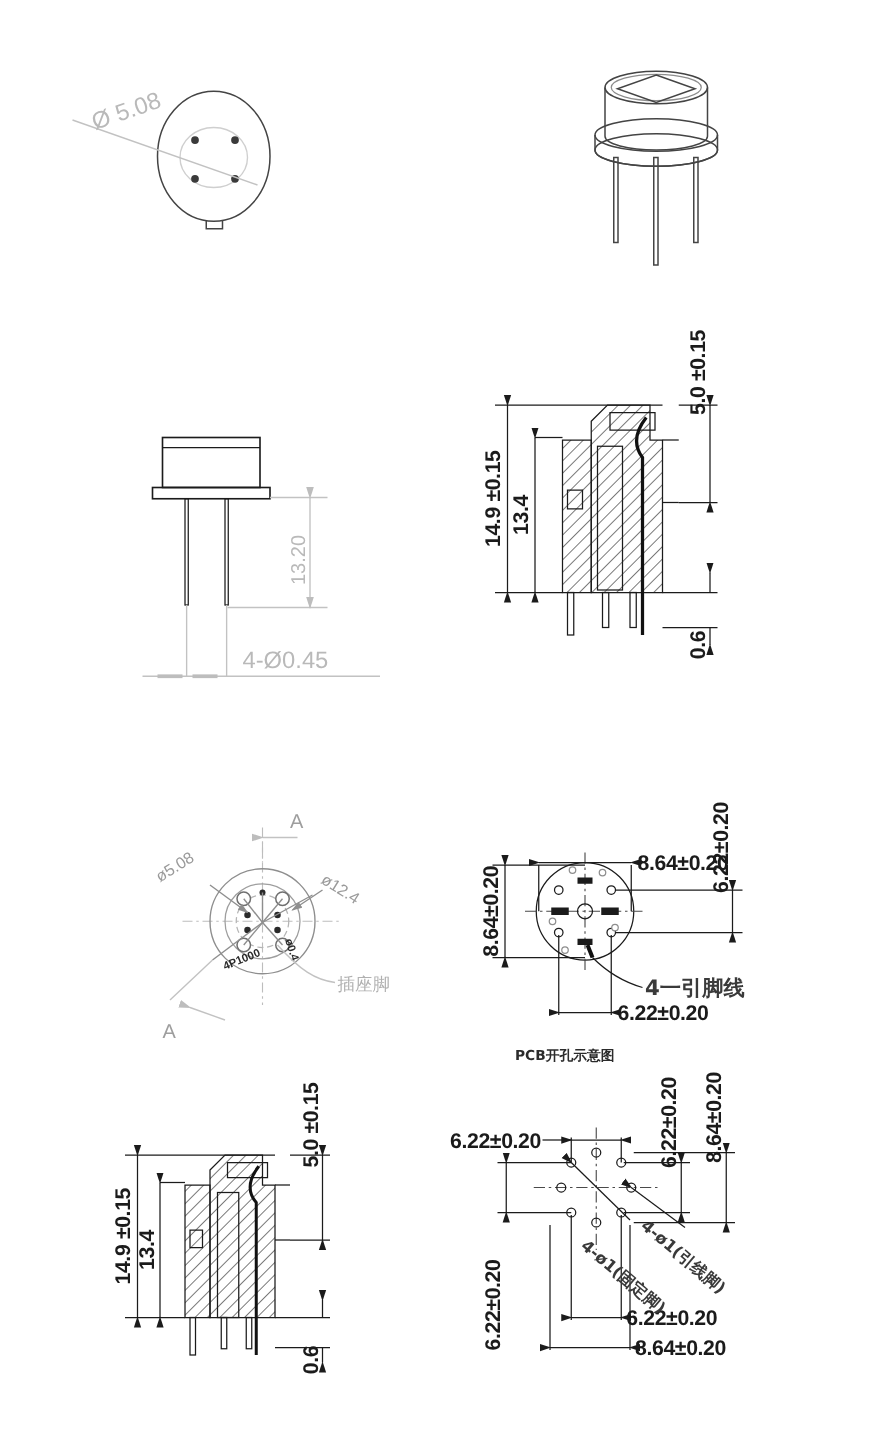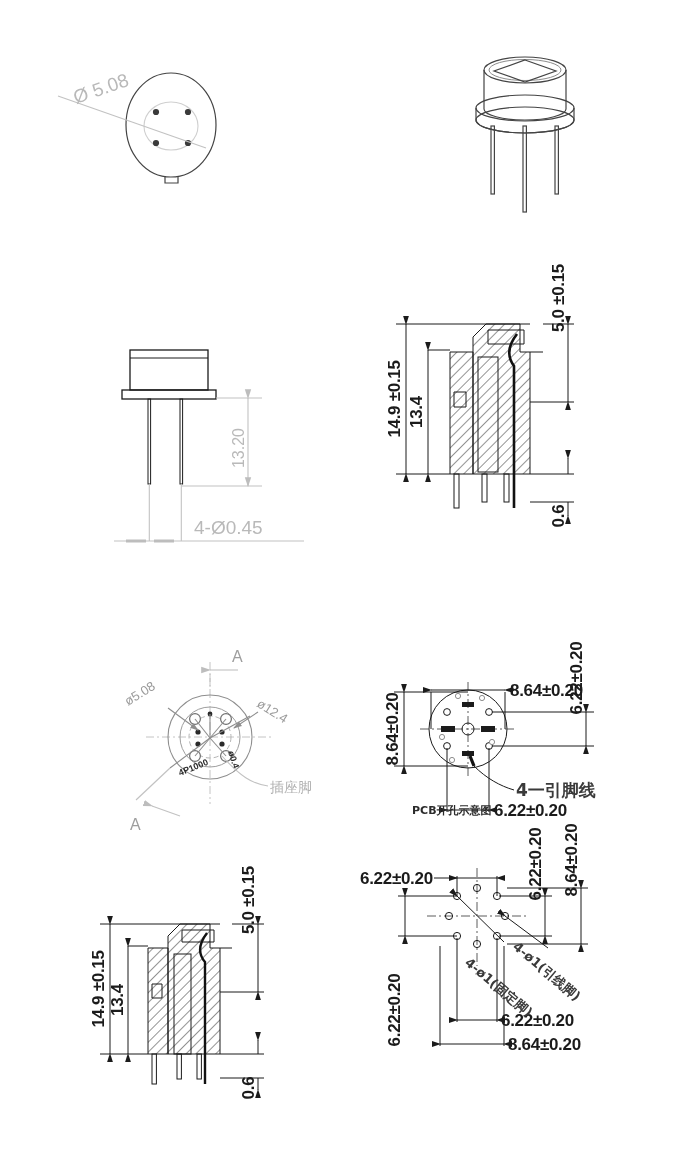--- a/index.html
+++ b/index.html
@@ -402,21 +402,21 @@
       <g>
         <line x1="134" y1="178" x2="178" y2="178" class="ln-thin"></line>
         <line x1="134" y1="202" x2="178" y2="202" class="ln-thin"></line>
         <line x1="172" y1="164" x2="172" y2="178" class="ln-thin" marker-start="url(#arrL)"></line>
         <line x1="172" y1="202" x2="172" y2="214" class="ln-thin" marker-end="url(#arrR)"></line>
         <text class="dim" x="168" y="212" transform="rotate(-90 168 212)" text-anchor="middle">0.6</text>
       </g>
     </svg>
   </div>
 
-  <div class="view" style="left:352px;top:798px;width:340px;height:270px;">
+  <div class="view" style="left:352px;top:832px;width:340px;height:270px;">
     <svg width="340" height="270" viewBox="0 0 340 270">
       <text class="ttl" x="60" y="16">PCB开孔示意图</text>
 
       <g>
         <line x1="75" y1="118" x2="175" y2="118" class="ln-center"></line>
         <line x1="125" y1="70" x2="125" y2="168" class="ln-center"></line>
       </g>
 
       <g>
         <circle cx="125" cy="90" r="3.6" class="ln-thin" fill="#fff"></circle>

